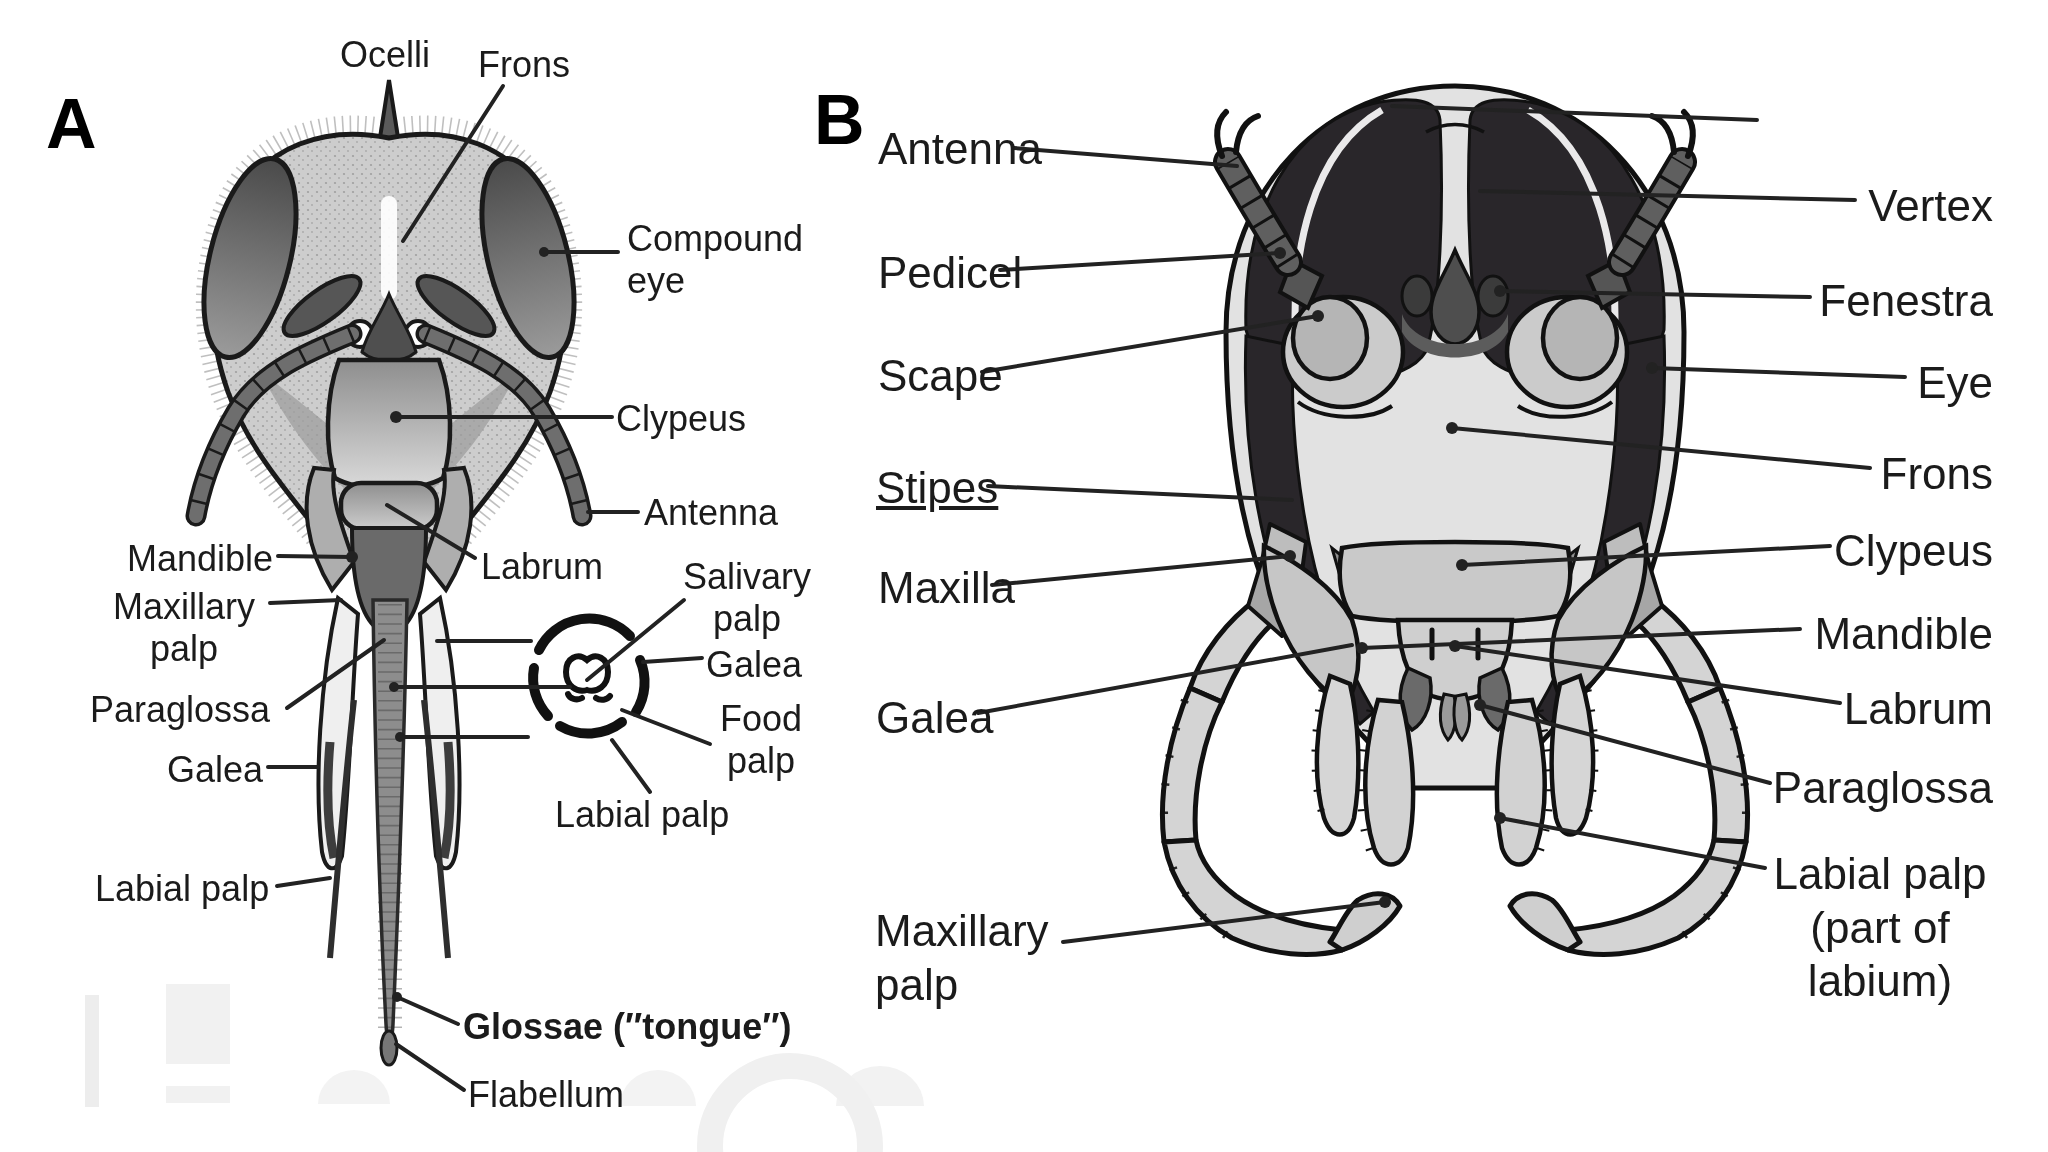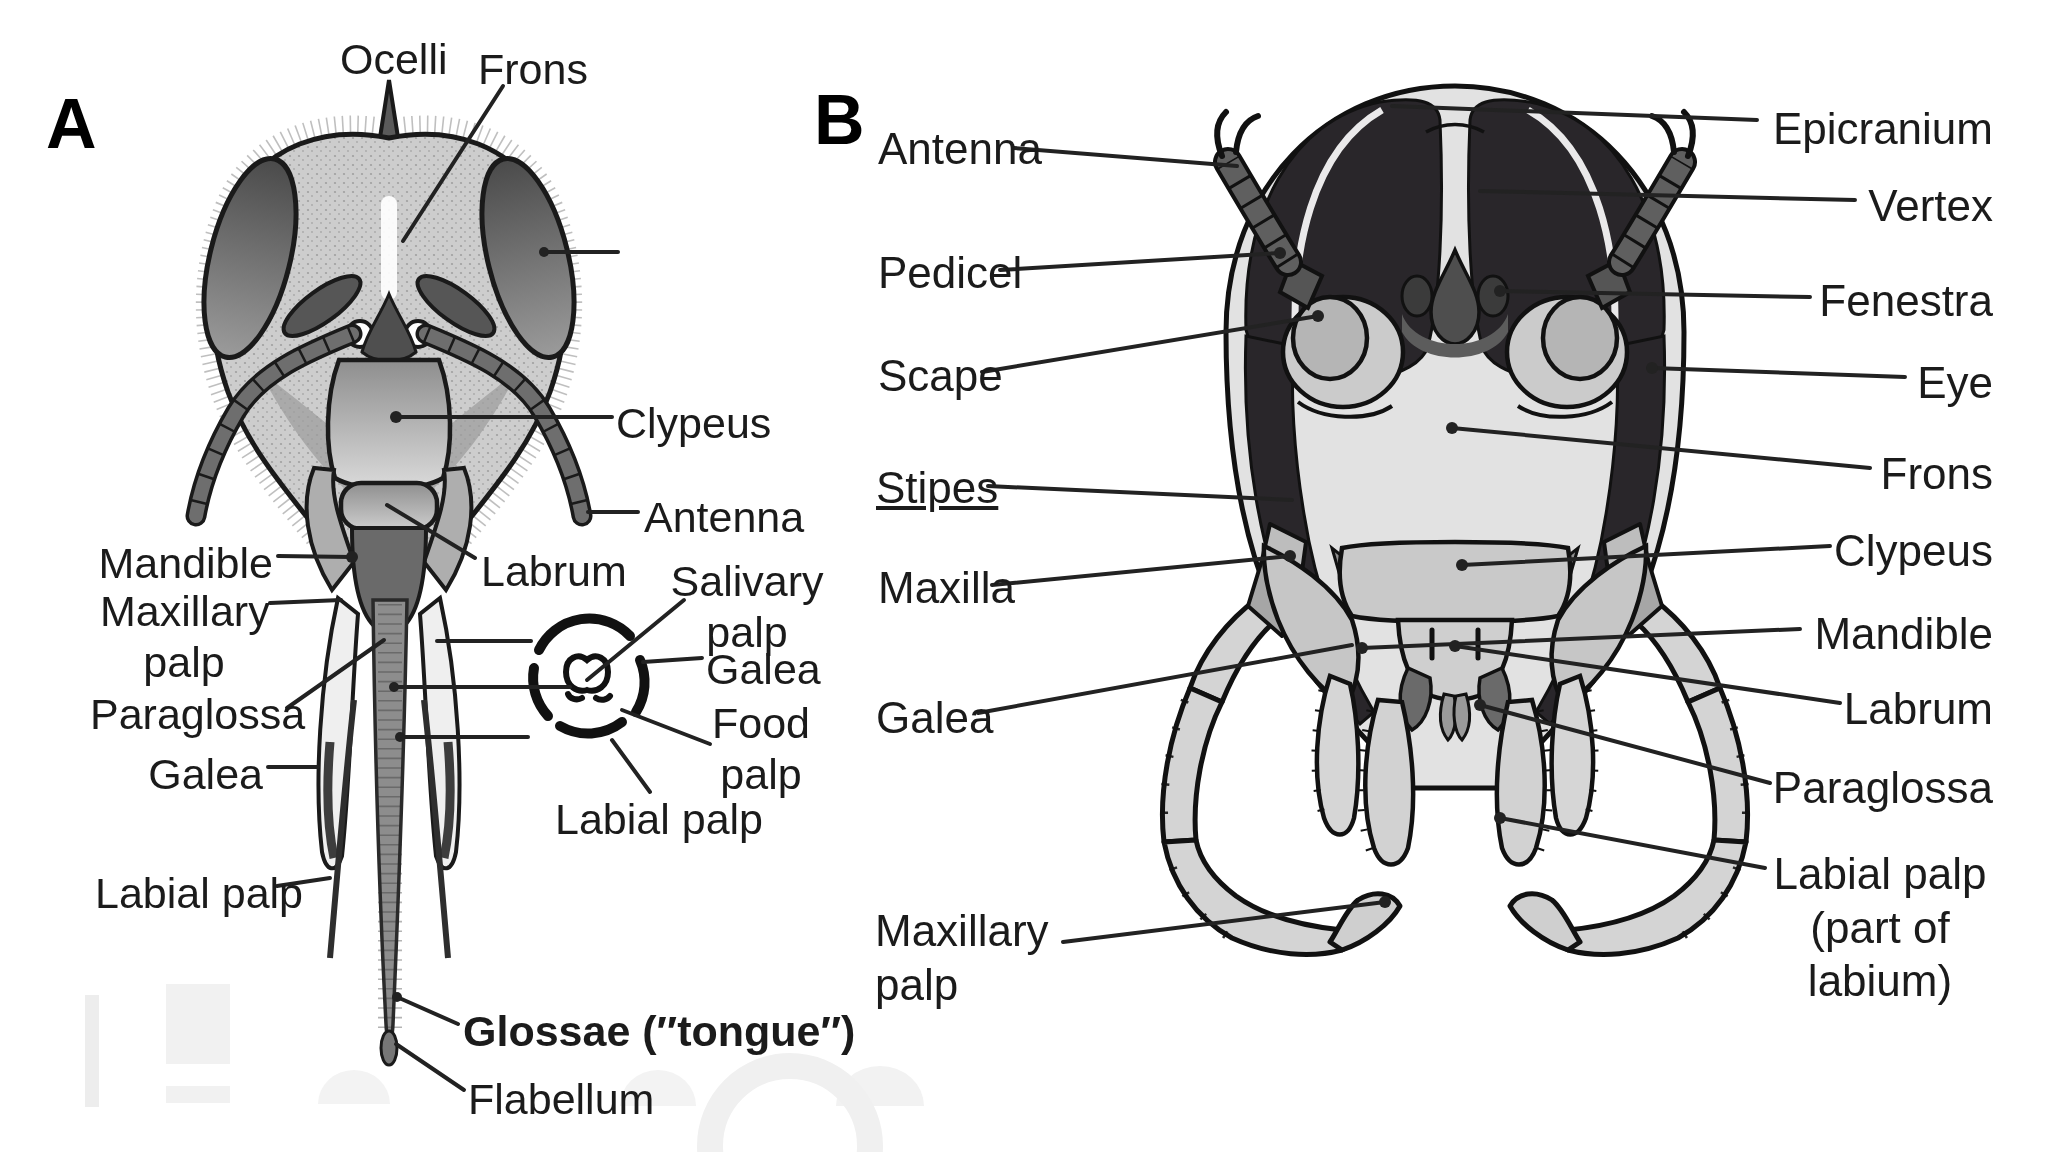--- a/index.html
+++ b/index.html
@@ -3,21 +3,21 @@
 <meta charset="utf-8">
 <style>
   html,body{margin:0;padding:0;background:#ffffff;}
   #stage{
     position:relative;width:2048px;height:1152px;background:#ffffff;overflow:hidden;
     font-family:"Liberation Sans","DejaVu Sans",sans-serif;color:#1b1b1b;
   }
   #art{position:absolute;left:0;top:0;width:2048px;height:1152px;}
   .lbl{
     position:absolute;white-space:pre-line;line-height:1.18;
-    font-size:43px;letter-spacing:0px;color:#1b1b1b;
+    font-size:36px;letter-spacing:0px;color:#1b1b1b;
   }
   .lbl.b{font-size:44px;line-height:1.22;}
   .panel-letter{
     position:absolute;font-size:70px;font-weight:bold;color:#000;
   }
   .ra{text-align:right;}
   .ca{text-align:center;}
 </style>
 </head>
 <body>
@@ -278,20 +278,22 @@
       <line x1="1500" y1="818" x2="1765" y2="868"></line>
         <circle cx="1500" cy="818" r="6" stroke="none"></circle>
     </g>
   </svg>
 
   <div class="panel-letter" style="left:46px;top:84px;">A</div>
   <div class="panel-letter" style="left:814px;top:80px;">B</div>
 
   <div class="lbl" style="left:340px;top:34px;">Ocelli</div>
   <div class="lbl" style="left:478px;top:44px;">Frons</div>
+  <div class="lbl" style="left:627px;top:218px;">Compound
+eye</div>
   <div class="lbl" style="left:616px;top:398px;">Clypeus</div>
   <div class="lbl" style="left:644px;top:492px;">Antenna</div>
   <div class="lbl" style="left:481px;top:546px;">Labrum</div>
   <div class="lbl ca" style="left:652px;top:556px;width:190px;">Salivary
 palp</div>
   <div class="lbl" style="left:706px;top:644px;">Galea</div>
   <div class="lbl ca" style="left:666px;top:698px;width:190px;">Food
 palp</div>
   <div class="lbl" style="left:555px;top:794px;">Labial palp</div>
   <div class="lbl ra" style="left:88px;top:538px;width:185px;">Mandible</div>
@@ -305,21 +307,20 @@
 
   <div class="lbl b" style="left:878px;top:122px;">Antenna</div>
   <div class="lbl b" style="left:878px;top:246px;">Pedicel</div>
   <div class="lbl b" style="left:878px;top:349px;text-align:right;">Scape</div>
   <div class="lbl b" style="left:876px;top:461px;text-decoration:underline;">Stipes</div>
   <div class="lbl b" style="left:878px;top:561px;">Maxilla</div>
   <div class="lbl b" style="left:876px;top:691px;">Galea</div>
   <div class="lbl b" style="left:875px;top:904px;">Maxillary
 palp</div>
 
-  <div class="lbl b ra" style="right:55px;top:102px;">Epicranium</div>
   <div class="lbl b ra" style="right:55px;top:179px;">Vertex</div>
   <div class="lbl b ra" style="right:55px;top:274px;">Fenestra</div>
   <div class="lbl b ra" style="right:55px;top:356px;">Eye</div>
   <div class="lbl b ra" style="right:55px;top:447px;">Frons</div>
   <div class="lbl b ra" style="right:55px;top:524px;">Clypeus</div>
   <div class="lbl b ra" style="right:55px;top:607px;">Mandible</div>
   <div class="lbl b ra" style="right:55px;top:682px;">Labrum</div>
   <div class="lbl b ra" style="right:55px;top:761px;">Paraglossa</div>
   <div class="lbl b ca" style="right:48px;top:847px;width:240px;">Labial palp
 (part of

